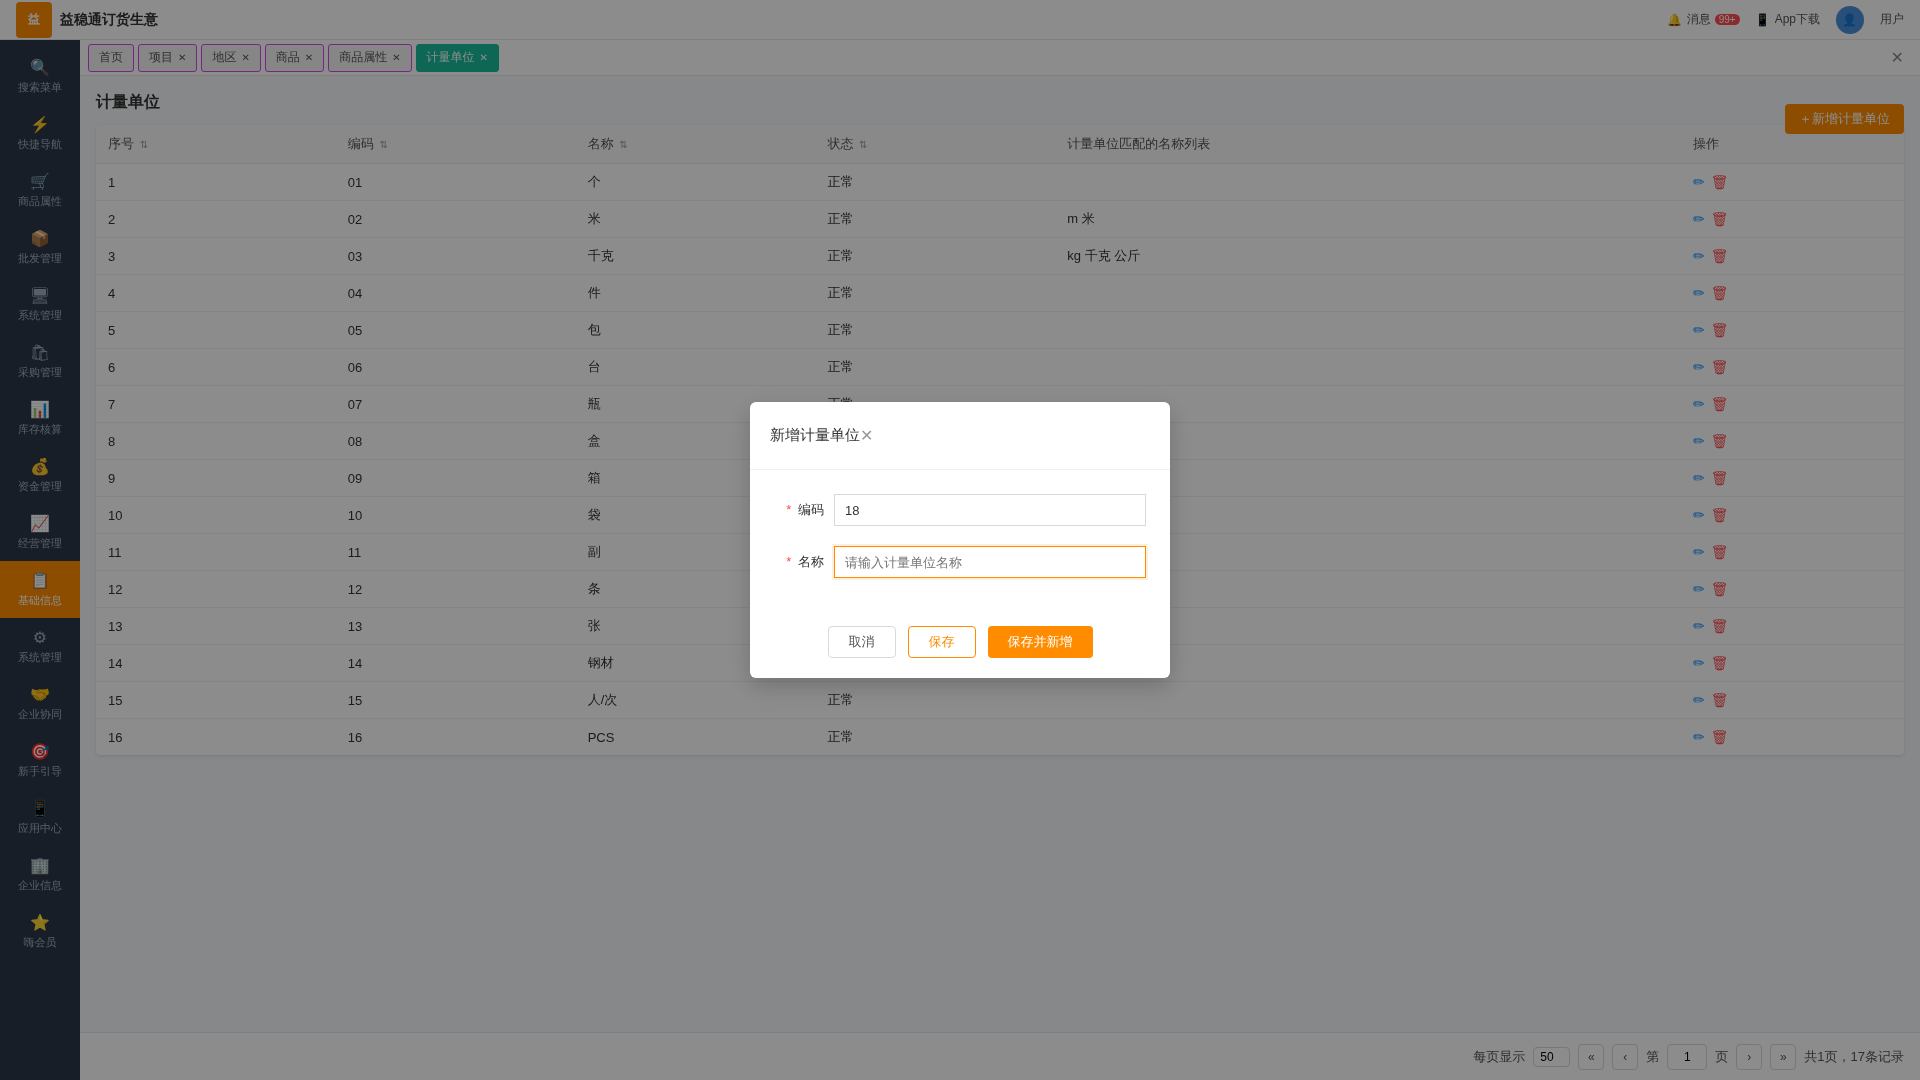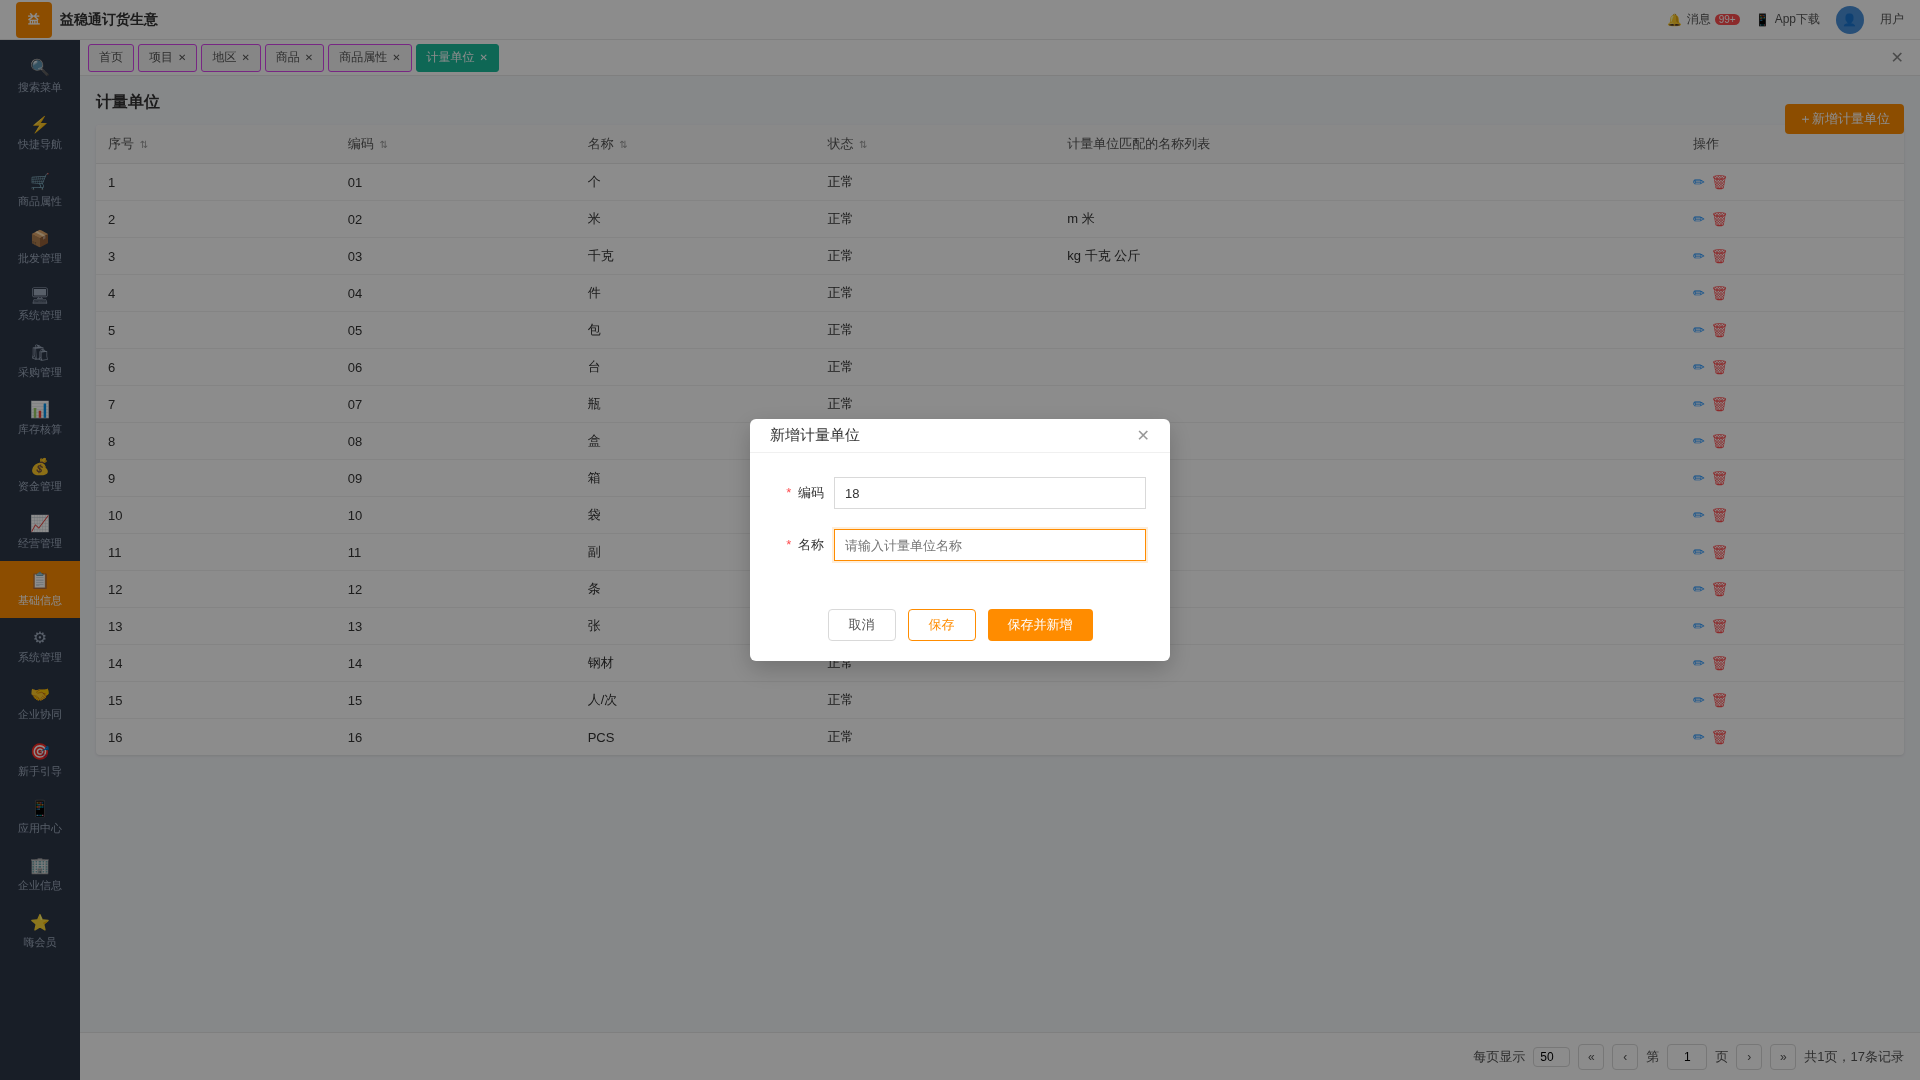--- a/index.html
+++ b/index.html
@@ -283,25 +283,24 @@
       z-index: 1000;
     }
     .modal {
       background: white;
       border-radius: 6px;
       width: 420px;
       box-shadow: 0 8px 24px rgba(0,0,0,0.2);
       overflow: hidden;
     }
     .modal-header {
-      padding: 7px 20px;
+      padding: 24px 20px;
       border-bottom: 1px solid #f0f0f0;
       display: flex;
       align-items: center;
-      justify-content: space-between;
       font-size: 15px;
       font-weight: 500;
       color: #333;
     }
     .modal-close {
       cursor: pointer;
       color: #999;
       font-size: 16px;
     }
     .modal-body {

